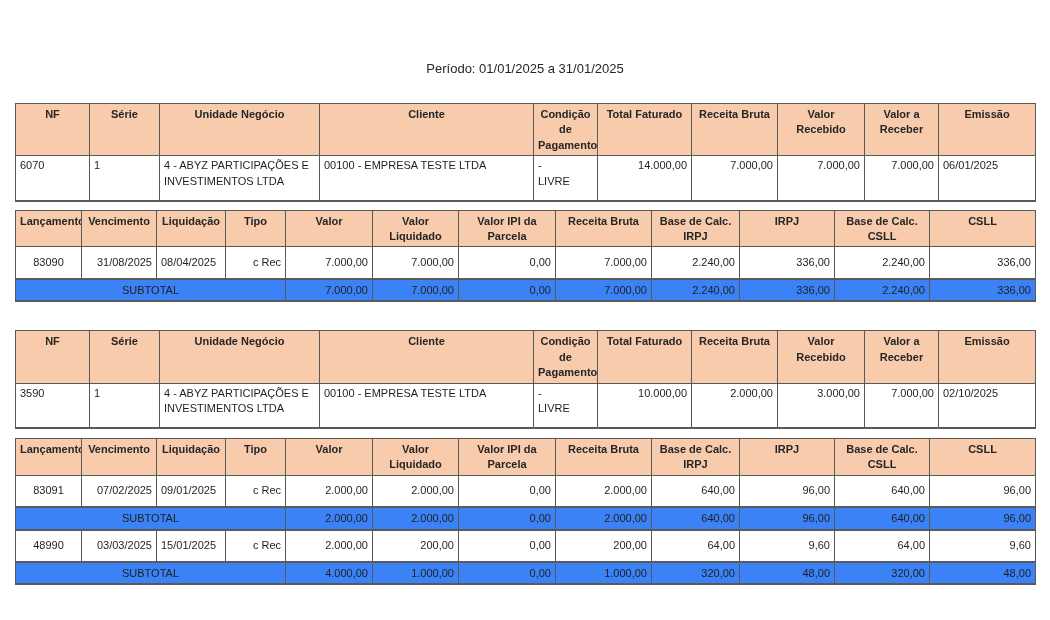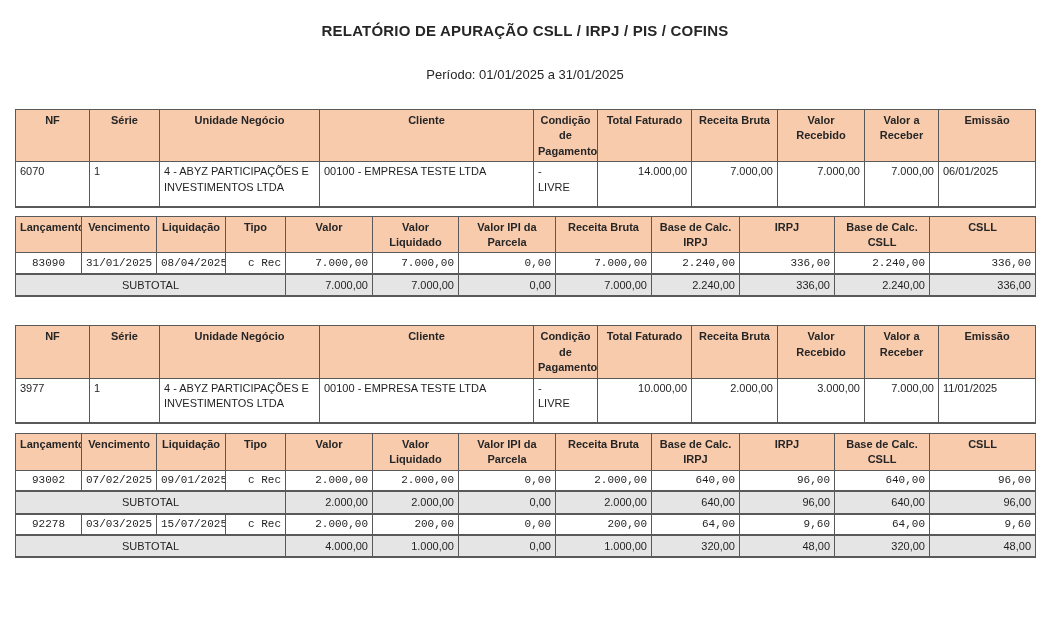--- a/index.html
+++ b/index.html
@@ -7,52 +7,51 @@
   body {
     width:1050px; height:620px; background:#ffffff;
     font-family:"Liberation Sans","DejaVu Sans",sans-serif;
     color:#1f1f1f; overflow:hidden;
   }
   .page { padding:20px 15px 0 15px; }
   .title {
     text-align:center; font-size:15px; font-weight:600; color:#262626;
     margin:2px 0 0 0; letter-spacing:0.2px;
   }
-  .period { text-align:center; font-size:13px; color:#262626; margin:28px 0 0 0; }
+  .period { text-align:center; font-size:13px; color:#262626; margin:41px 0 0 0; }
 
   table.tbl {
     border-collapse:collapse; table-layout:fixed; width:1020px; font-size:11px;padding-left:45px;
   }
   .tbl th, .tbl td {
     border:1px solid #595959; padding:2px 4px; white-space:pre-line;
     overflow:hidden; line-height:1.4;
   }
   .tbl th {
     background:#F8CBAD; color:#262626; font-weight:bold; text-align:center;
     vertical-align:top; height:32px; padding-top:3px;
   }
   .invoice tbody td { height:45px; vertical-align:top; }
   .invoice tbody tr td { border-bottom-width:2px; }
-  .detail tr.row td { height:21px; vertical-align:middle;font-family:Liberation Mono, monospace; }
+  .detail tr.row td { height:32px; vertical-align:middle; }
   .detail tr.band td {
-    background:#e5e5e5; height:22px; vertical-align:top;
+    background:#3b82f6; height:22px; vertical-align:top;
     border-top-width:2px; border-bottom-width:2px; padding-top:3px;margin-top:20px;
   }
   tr.nb td { border-bottom:0; }
   tr.nt td { border-top:0; }
   .al { text-align:left; } .ar { text-align:right; } .ac { text-align:center; }
   .t1 { margin-top:27px; } .t2 { margin-top:8px; }
   .t3 { margin-top:28px; } .t4 { margin-top:9px; }
 </style>
 </head>
 <body>
 
 <div class="page">
 
-  <div class="title">RELATÓRIO DE APURAÇÃO CSLL / IRPJ / PIS / COFINS</div>
   <div class="period">Período: 01/01/2025 a 31/01/2025</div>
 
   <table class="tbl invoice t1">
     <colgroup>
       <col style="width:74px">
         <col style="width:70px">
         <col style="width:160px">
         <col style="width:214px">
       <col style="width:64px">
         <col style="width:94px">
@@ -127,21 +126,21 @@
 IRPJ</th>
         <th>IRPJ</th>
         <th>Base de Calc.
 CSLL</th>
         <th>CSLL</th>
       </tr>
     </thead>
     <tbody>
       <tr class="row">
         <td class="ac">83090</td>
-        <td class="ar">31/01/2025</td>
+        <td class="ar">31/08/2025</td>
         <td class="al">08/04/2025</td>
         <td class="ar">c Rec</td>
         <td class="ar">7.000,00</td>
         <td class="ar">7.000,00</td>
         <td class="ar">0,00</td>
         <td class="ar">7.000,00</td>
         <td class="ar">2.240,00</td>
         <td class="ar">336,00</td>
         <td class="ar">2.240,00</td>
         <td class="ar">336,00</td>
@@ -185,32 +184,32 @@
         <th>Receita Bruta</th>
         <th>Valor
 Recebido</th>
         <th>Valor a
 Receber</th>
         <th>Emissão</th>
       </tr>
     </thead>
     <tbody>
       <tr>
-        <td class="al">3977</td>
+        <td class="al">3590</td>
         <td class="al">1</td>
         <td class="al">4 - ABYZ PARTICIPAÇÕES E
 INVESTIMENTOS LTDA</td>
         <td class="al">00100 - EMPRESA TESTE LTDA</td>
         <td class="al">-
 LIVRE</td>
         <td class="ar">10.000,00</td>
         <td class="ar">2.000,00</td>
         <td class="ar">3.000,00</td>
         <td class="ar">7.000,00</td>
-        <td class="al">11/01/2025</td>
+        <td class="al">02/10/2025</td>
       </tr>
     </tbody>
   </table>
 
   <table class="tbl detail t4">
     <colgroup>
       <col style="width:66px">
         <col style="width:75px">
         <col style="width:69px">
         <col style="width:60px">
@@ -238,21 +237,21 @@
         <th>Base de Calc.
 IRPJ</th>
         <th>IRPJ</th>
         <th>Base de Calc.
 CSLL</th>
         <th>CSLL</th>
       </tr>
     </thead>
     <tbody>
       <tr class="row">
-        <td class="ac">93002</td>
+        <td class="ac">83091</td>
         <td class="ar">07/02/2025</td>
         <td class="al">09/01/2025</td>
         <td class="ar">c Rec</td>
         <td class="ar">2.000,00</td>
         <td class="ar">2.000,00</td>
         <td class="ar">0,00</td>
         <td class="ar">2.000,00</td>
         <td class="ar">640,00</td>
         <td class="ar">96,00</td>
         <td class="ar">640,00</td>
@@ -263,23 +262,23 @@
         <td class="ar">2.000,00</td>
         <td class="ar">2.000,00</td>
         <td class="ar">0,00</td>
         <td class="ar">2.000,00</td>
         <td class="ar">640,00</td>
         <td class="ar">96,00</td>
         <td class="ar">640,00</td>
         <td class="ar">96,00</td>
       </tr>
       <tr class="row nt">
-        <td class="ac">92278</td>
+        <td class="ac">48990</td>
         <td class="ar">03/03/2025</td>
-        <td class="al">15/07/2025</td>
+        <td class="al">15/01/2025</td>
         <td class="ar">c Rec</td>
         <td class="ar">2.000,00</td>
         <td class="ar">200,00</td>
         <td class="ar">0,00</td>
         <td class="ar">200,00</td>
         <td class="ar">64,00</td>
         <td class="ar">9,60</td>
         <td class="ar">64,00</td>
         <td class="ar">9,60</td>
       </tr>

